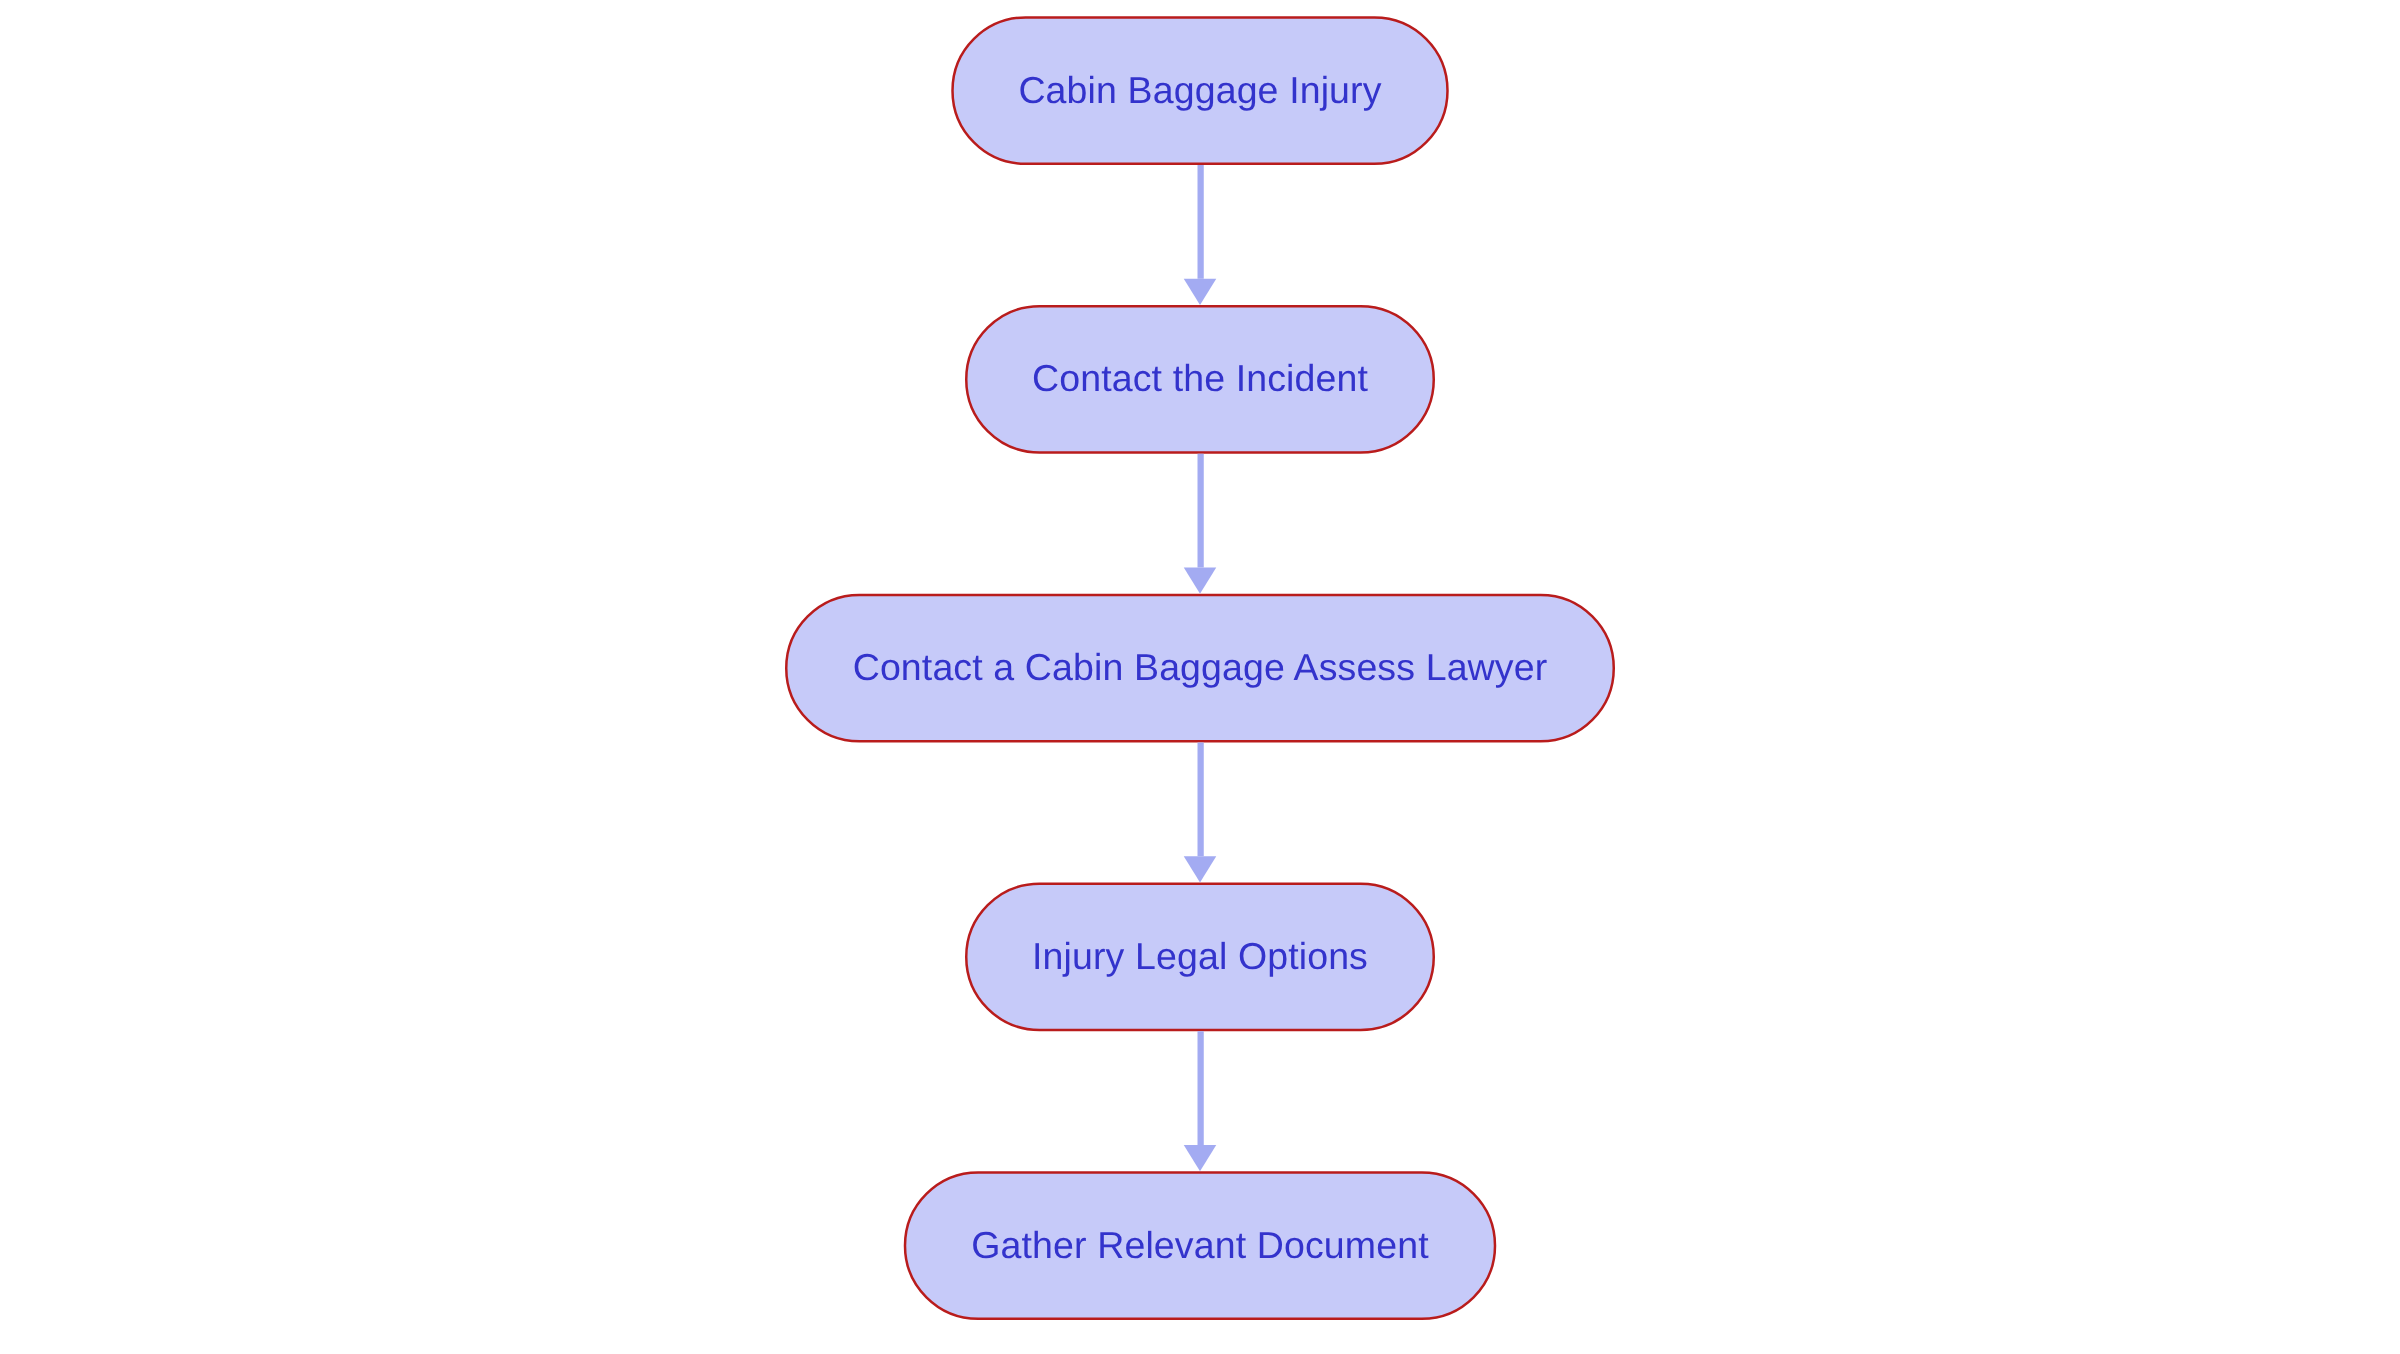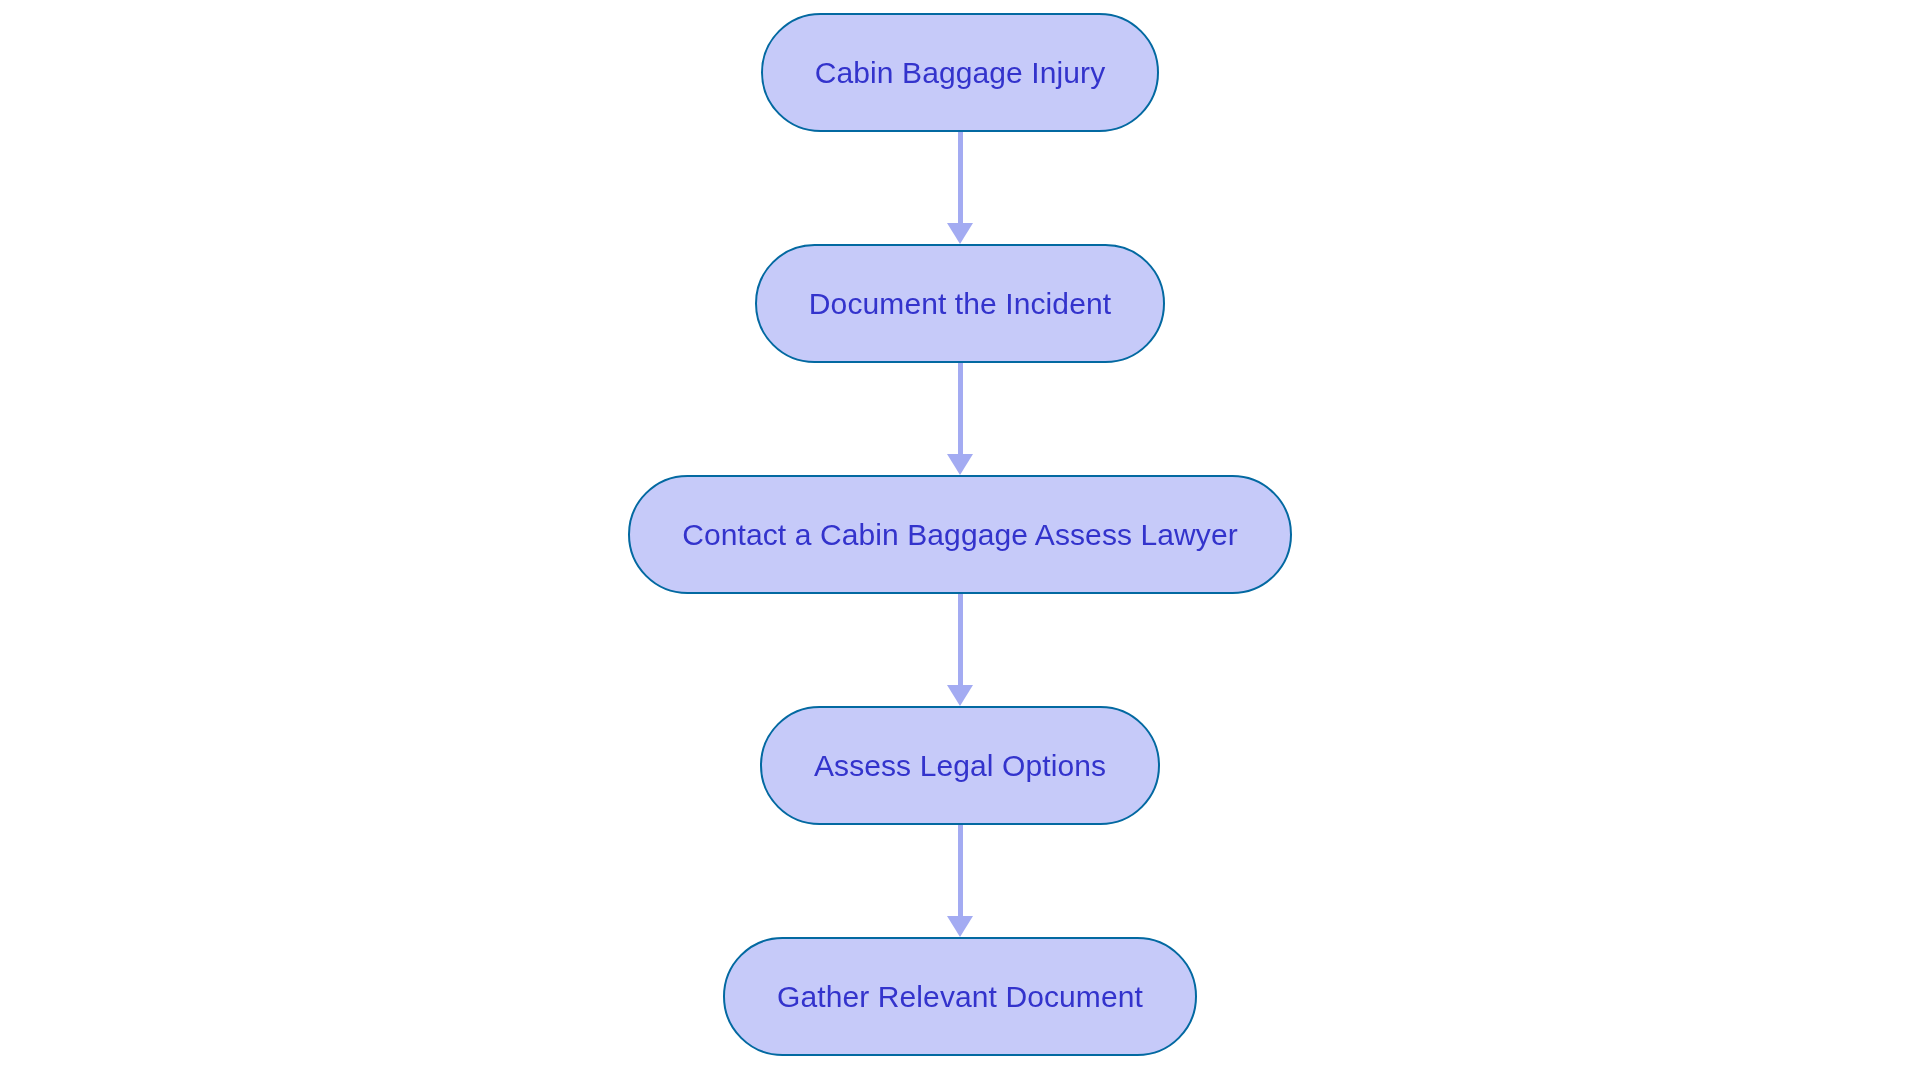--- a/index.html
+++ b/index.html
@@ -33,21 +33,21 @@
     box-sizing: border-box;
   }
   .flow-node {
     display: flex;
     align-items: center;
     justify-content: center;
     box-sizing: border-box;
     height: 119px;
     border-radius: 60px;
     background: #c6caf9;
-    border: 2px solid #0369a1;
+    border: 2px solid #b91c1c;
     padding: 0 52px;
     white-space: nowrap;
   }
   .flow-node-label {
     color: #3333cc;
     font-size: 30px;
     font-family: "Liberation Sans", sans-serif;
     font-weight: 400;
     letter-spacing: 0.1px;
     line-height: 1;
@@ -82,39 +82,39 @@
     <div class="flow-node">
       <span class="flow-node-label">Cabin Baggage Injury</span>
     </div>
 
     <div class="flow-connector">
       <div class="conn-line"></div>
       <div class="conn-head"></div>
     </div>
 
     <div class="flow-node">
-      <span class="flow-node-label">Document the Incident</span>
+      <span class="flow-node-label">Contact the Incident</span>
     </div>
 
     <div class="flow-connector">
       <div class="conn-line"></div>
       <div class="conn-head"></div>
     </div>
 
     <div class="flow-node">
       <span class="flow-node-label">Contact a Cabin Baggage Assess Lawyer</span>
     </div>
 
     <div class="flow-connector">
       <div class="conn-line"></div>
       <div class="conn-head"></div>
     </div>
 
     <div class="flow-node">
-      <span class="flow-node-label">Assess Legal Options</span>
+      <span class="flow-node-label">Injury Legal Options</span>
     </div>
 
     <div class="flow-connector">
       <div class="conn-line"></div>
       <div class="conn-head"></div>
     </div>
 
     <div class="flow-node">
       <span class="flow-node-label">Gather Relevant Document</span>
     </div>

